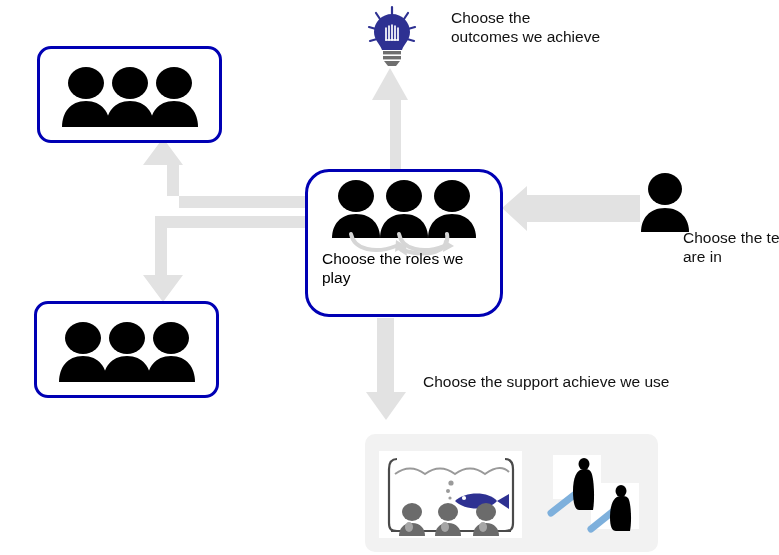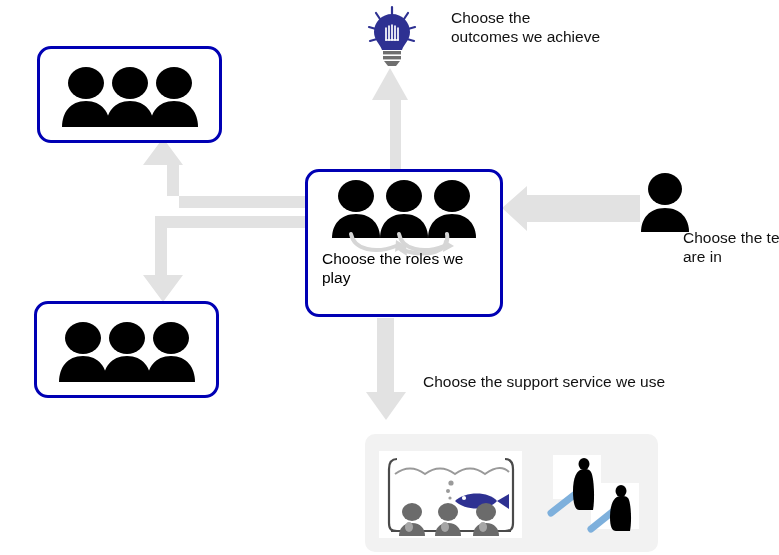--- a/index.html
+++ b/index.html
@@ -21,21 +21,21 @@
 
   
   .team-box {
     border: 3px solid #0000b4;
     border-radius: 14px;
     background: #ffffff;
     box-sizing: border-box;
   }
   .center-box {
     border: 3px solid #0000b4;
-    border-radius: 14px;
+    border-radius: 24px;
     background: #ffffff;
     box-sizing: border-box;
   }
   .center-label {
     position: absolute;
     left: 14px;
     top: 78px;
     width: 172px;
     font-size: 15.5px;
     color: #000000;
@@ -185,21 +185,21 @@
 
   <svg class="abs" style="left:637px; top:172px;" width="56" height="62" viewBox="0 0 56 62">
     <g fill="#000000">
       <ellipse cx="28" cy="17" rx="17" ry="16"></ellipse>
       <path d="M 28 36 C 12 36 4 47 4 60 L 52 60 C 52 47 44 36 28 36 Z"></path>
     </g>
   </svg>
 
   <div class="abs caption caption-left" style="left:635px; top:228px; width:145px;margin-left:48px;">Choose the team we are in</div>
 
-  <div class="abs caption caption-left" style="left:423px; top:372px; width:250px;">Choose the support service we use</div>
+  <div class="abs caption caption-left" style="left:423px; top:372px; width:250px;">Choose the support achieve we use</div>
 
   <div class="abs gray-panel" style="left:365px; top:434px; width:293px; height:118px;">
 
     <div class="abs white-plate" style="left:14px; top:17px; width:143px; height:87px;">
       <svg width="143" height="87" viewBox="0 0 143 87">
 
         <g fill="none" stroke="#4a4a4a" stroke-width="2.2">
           <path d="M 18 8 C 12 8 10 12 10 18 L 10 72 C 10 78 12 80 18 80"></path>
           <path d="M 126 8 C 132 8 134 12 134 18 L 134 72 C 134 78 132 80 126 80"></path>
           <line x1="12" y1="80" x2="132" y2="80"></line>

